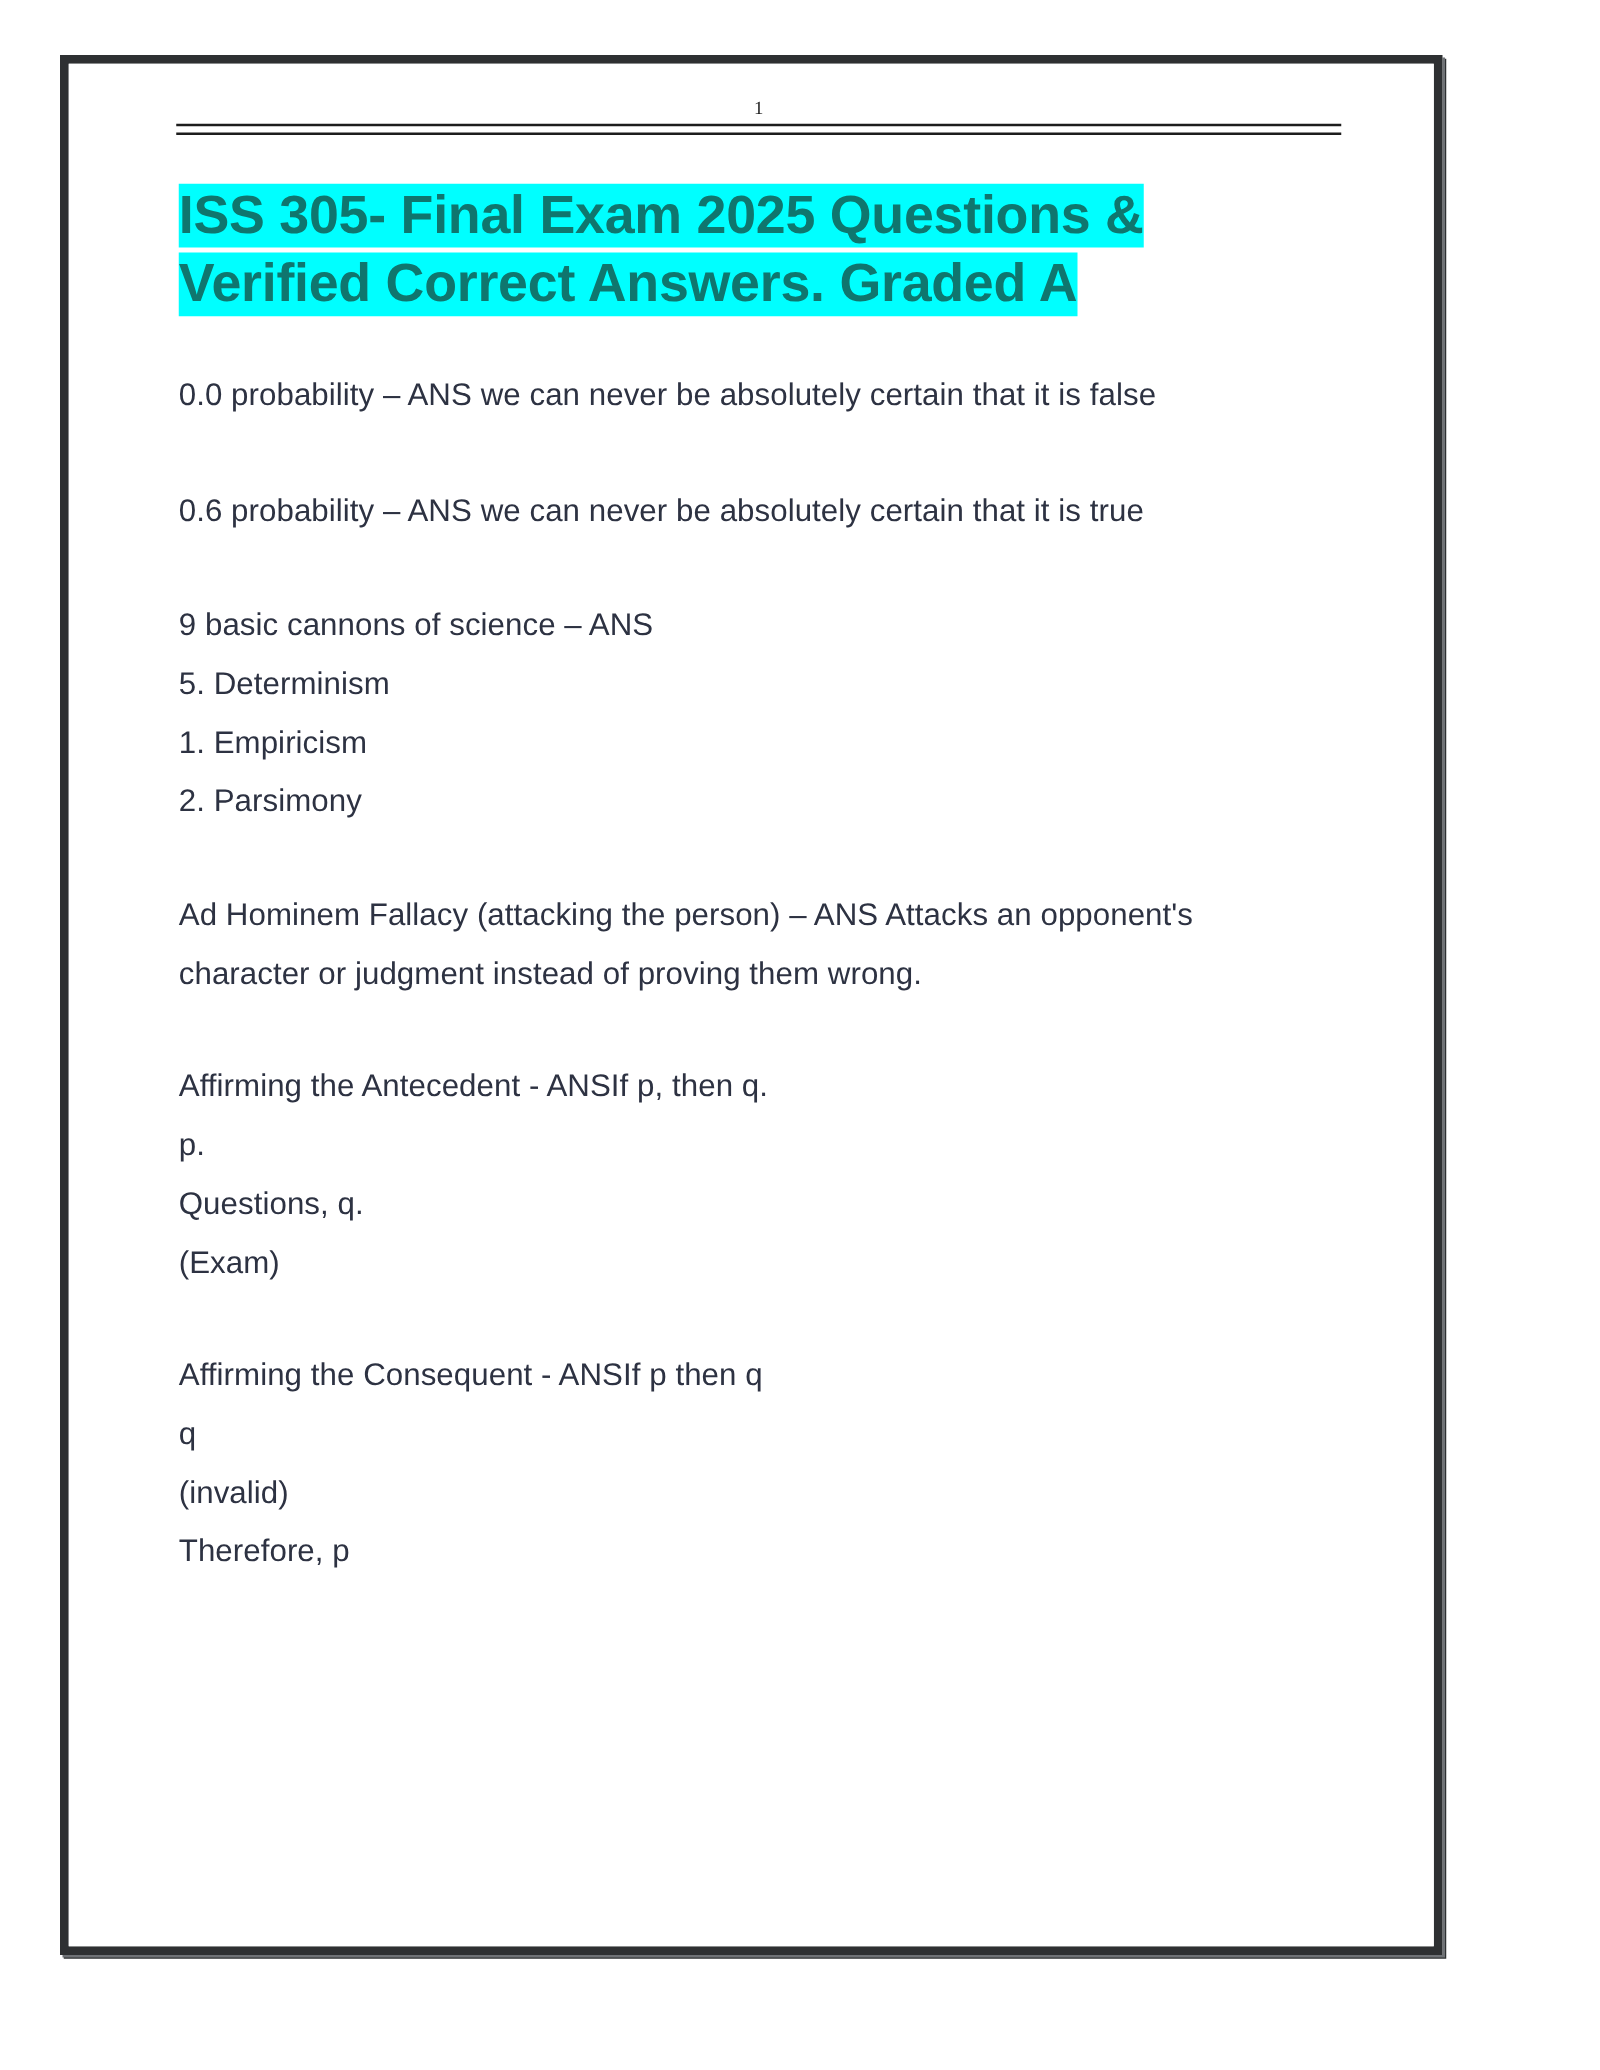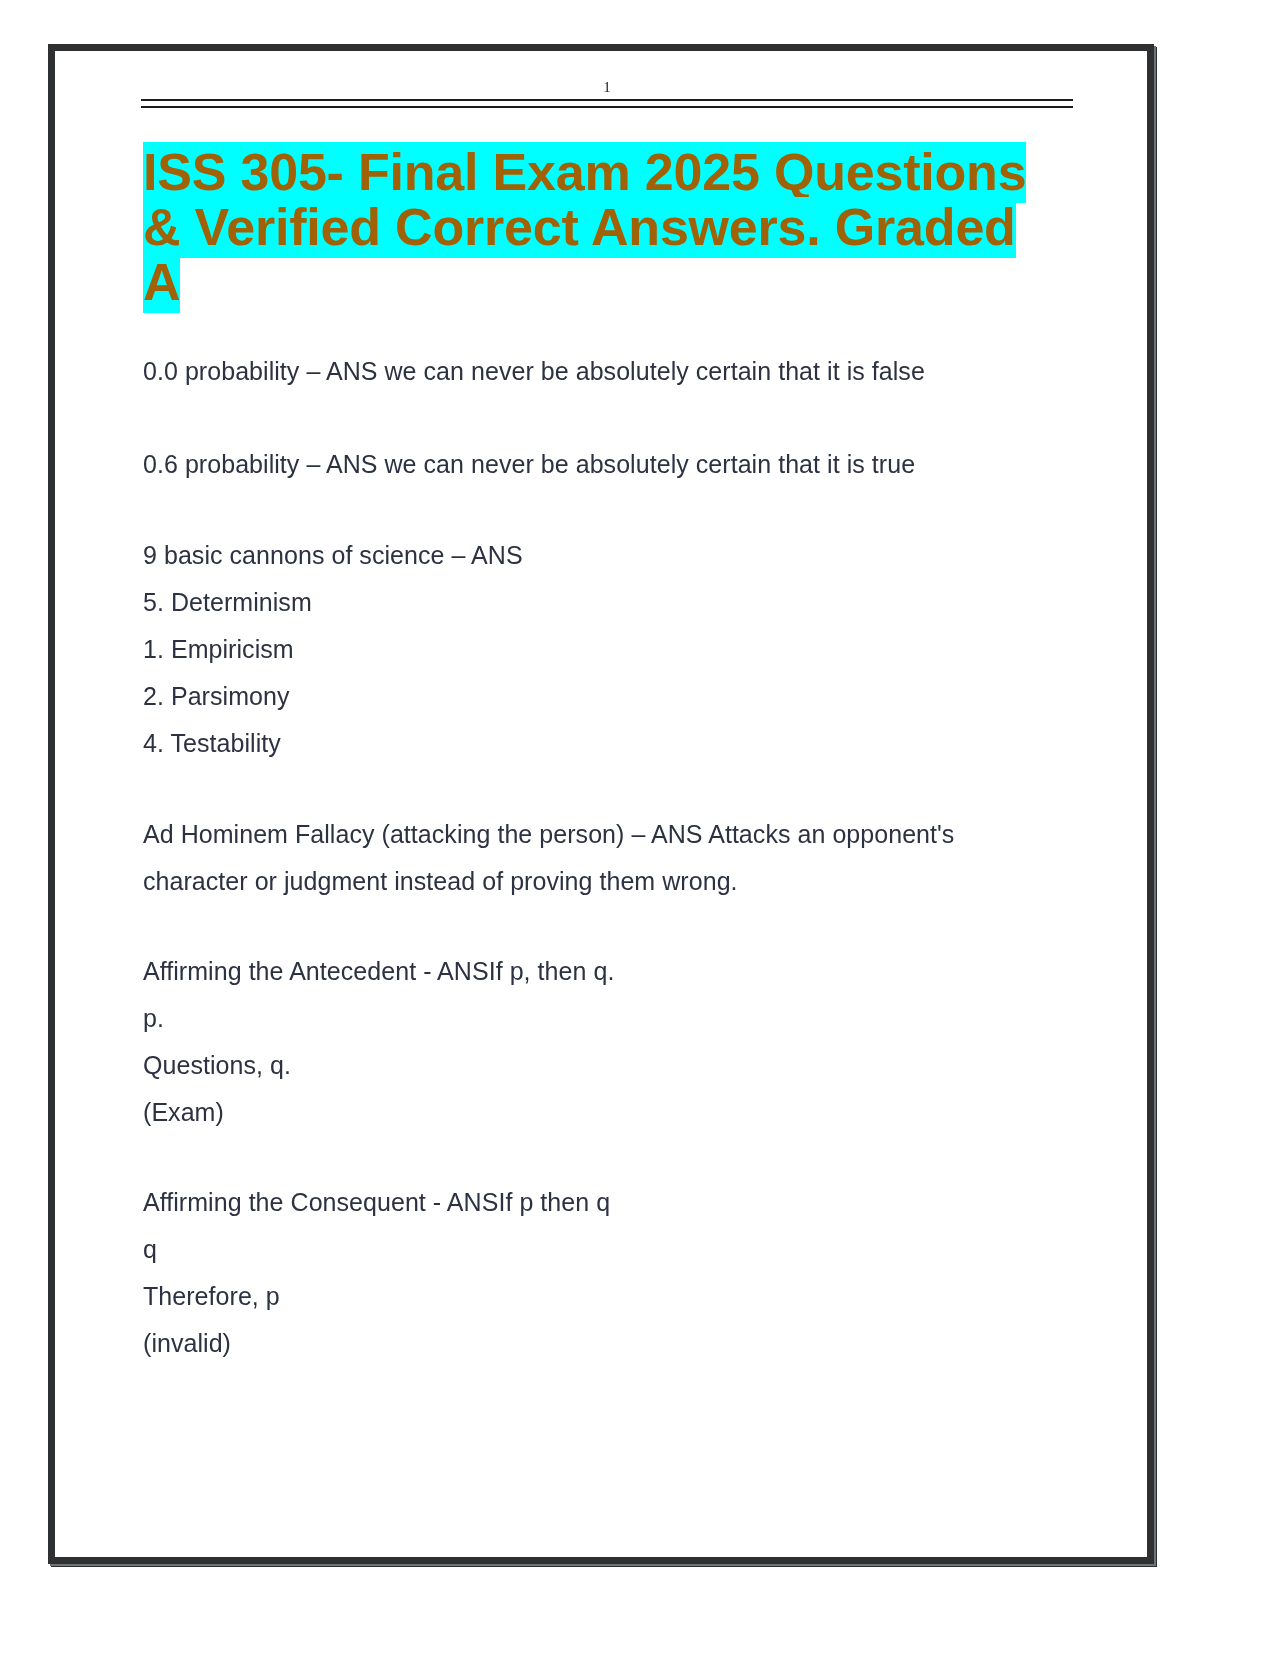--- a/index.html
+++ b/index.html
@@ -64,24 +64,24 @@
   #content {
     position: absolute;
     left: 88px;
     top: 94px;
     width: 930px;
     color: #2b3040;
   }
 
   h1#doc-title {
     margin: 0;
-    font-size: 52px;
+    font-size: 43px;
     line-height: 55px;
     font-weight: bold;
-    color: #a16207;
+    color: #0f766e;
     letter-spacing: -0.2px;
     max-width: 885px;
   }
   h1#doc-title .hl {
     background: #00ffff;
     box-decoration-break: clone;
     -webkit-box-decoration-break: clone;
     padding: 1px 0 2px 0;
   }
 
@@ -127,21 +127,20 @@
         <p class="para">0.6 probability – ANS we can never be absolutely certain that it is true</p>
       </div>
 
       <div class="gap-md"></div>
 
       <div class="blk">
         <p>9 basic cannons of science – ANS</p>
         <p>5. Determinism</p>
         <p>1. Empiricism</p>
         <p>2. Parsimony</p>
-        <p>4. Testability</p>
       </div>
 
       <div class="gap-md"></div>
 
       <div class="blk">
         <p class="para">Ad Hominem Fallacy (attacking the person) – ANS Attacks an opponent's character or judgment instead of proving them wrong.</p>
       </div>
 
       <div class="gap-sm"></div>
 
@@ -150,19 +149,19 @@
         <p>p.</p>
         <p>Questions, q.</p>
         <p>(Exam)</p>
       </div>
 
       <div class="gap-sm"></div>
 
       <div class="blk">
         <p>Affirming the Consequent - ANSIf p then q</p>
         <p>q</p>
+        <p>(invalid)</p>
         <p>Therefore, p</p>
-        <p>(invalid)</p>
       </div>
 
     </div>
   </div>
 </div>
 
 </body></html>

